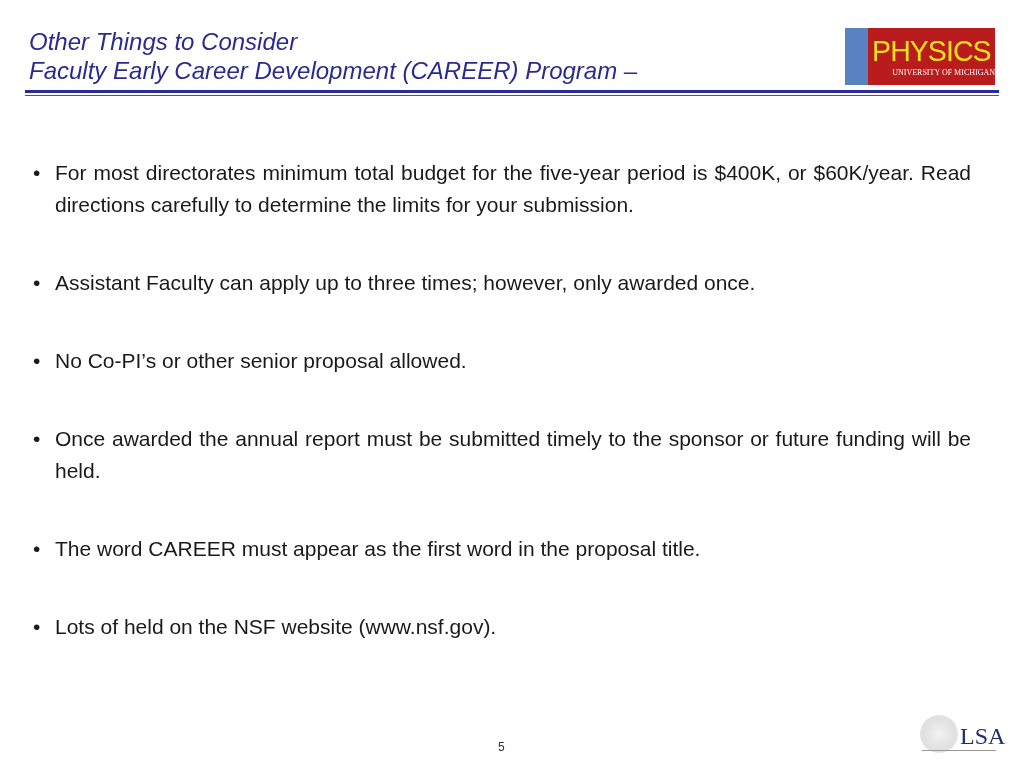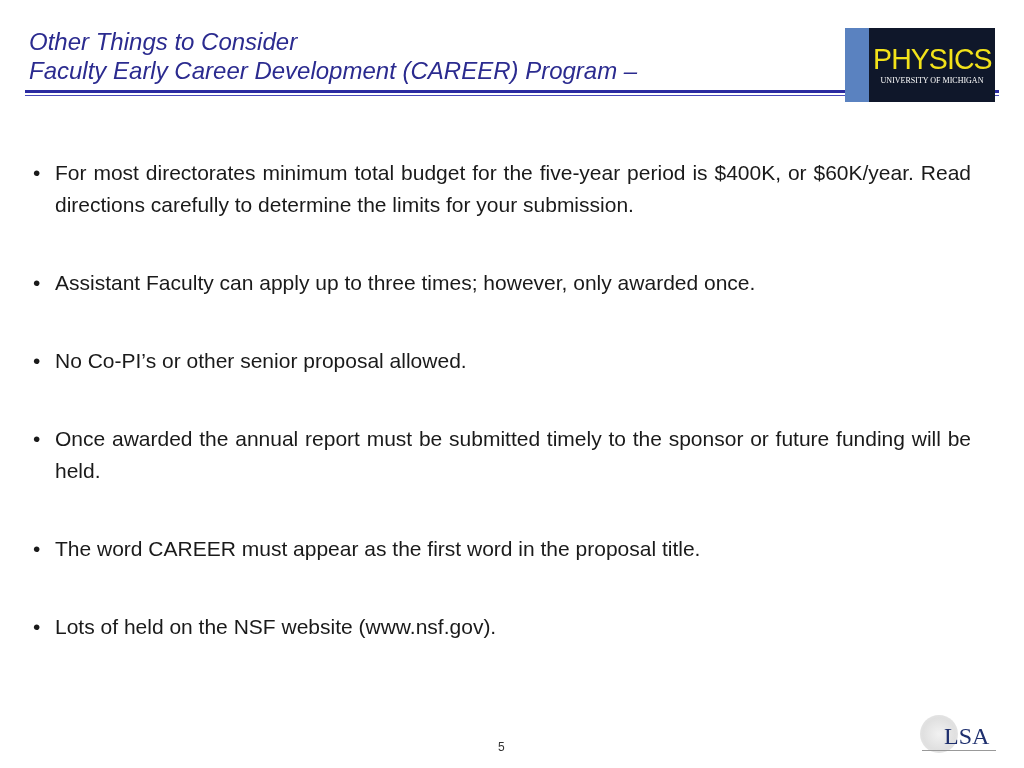--- a/index.html
+++ b/index.html
@@ -11,32 +11,33 @@
       position: absolute; left: 29px; top: 27px; width: 790px;
       color: #2b2b8f; font-style: italic; font-size: 24px; line-height: 29px;
     }
     .rule {
       position: absolute; left: 25px; width: 974px;
       background: #2b2ba0;
     }
     .rule.thick { top: 90px; height: 3px; }
     .rule.thin { top: 95px; height: 1px; background: #4a4ab8; }
     .logo-physics {
-      position: absolute; left: 845px; top: 28px; width: 150px; height: 74px;
-      background: #0f172a; display: flex;
+      position: absolute; left: 845px; top: 28px; width: 150px; height: 57px;
+      background: #b91c1c; display: flex;
     }
     .logo-physics .stripe { width: 24px; height: 100%; background: #5a82c0; }
     .logo-physics .inner { flex: 1; display: flex; flex-direction: column; align-items: center; justify-content: center; }
     .logo-physics .word {
       color: #f2e21a; font-family: "Liberation Sans", sans-serif; font-size: 30px; line-height: 30px;
       letter-spacing: -1px; transform: scaleX(0.95);
     }
     .logo-physics .sub {
       color: #ffffff; font-family: "Liberation Serif", serif; font-size: 8px; line-height: 10px; margin-top: 2px;
       white-space: nowrap;
+      padding-left: 24px;
     }
     .bullets {
       position: absolute; left: 33px; top: 157px; width: 938px; margin: 0; padding: 0; list-style: none;
       color: #1a1a1a; font-size: 21px; line-height: 32px;
     }
     .bullets li {
       position: relative; padding-left: 22px; text-align: justify; margin-bottom: 46px;
     }
     .bullets li .dot {
       position: absolute; left: 0; top: 0;
@@ -46,21 +47,21 @@
     }
     .logo-lsa {
       position: absolute; left: 920px; top: 715px; width: 80px; height: 40px;
     }
     .logo-lsa .seal {
       position: absolute; left: 0; top: 0; width: 38px; height: 38px; border-radius: 50%;
       background: radial-gradient(circle, #eeeeee 0%, #d8d8d8 60%, #e6e6e6 100%);
       opacity: 0.8;
     }
     .logo-lsa .text {
-      position: absolute; left: 24px; top: 9px; font-family: "Liberation Serif", serif; font-size: 24px;
+      position: absolute; left: 40px; top: 9px; font-family: "Liberation Serif", serif; font-size: 24px;
       color: #1e2f6e; line-height: 24px; text-align: right;
     }
     .logo-lsa .line {
       position: absolute; left: 2px; top: 35px; width: 74px; height: 1px; background: #999999;
     }
   </style>
 </head>
 <body>
 
 <div class="title">

